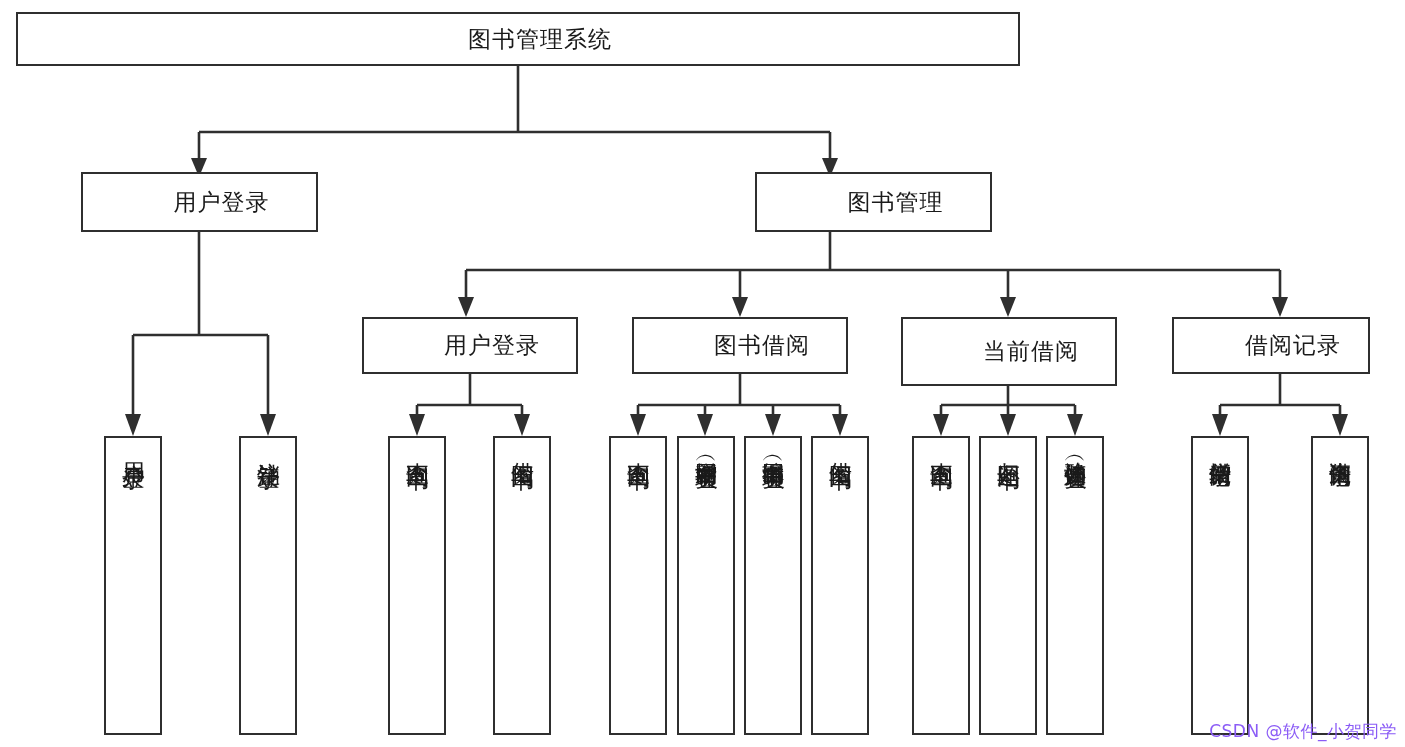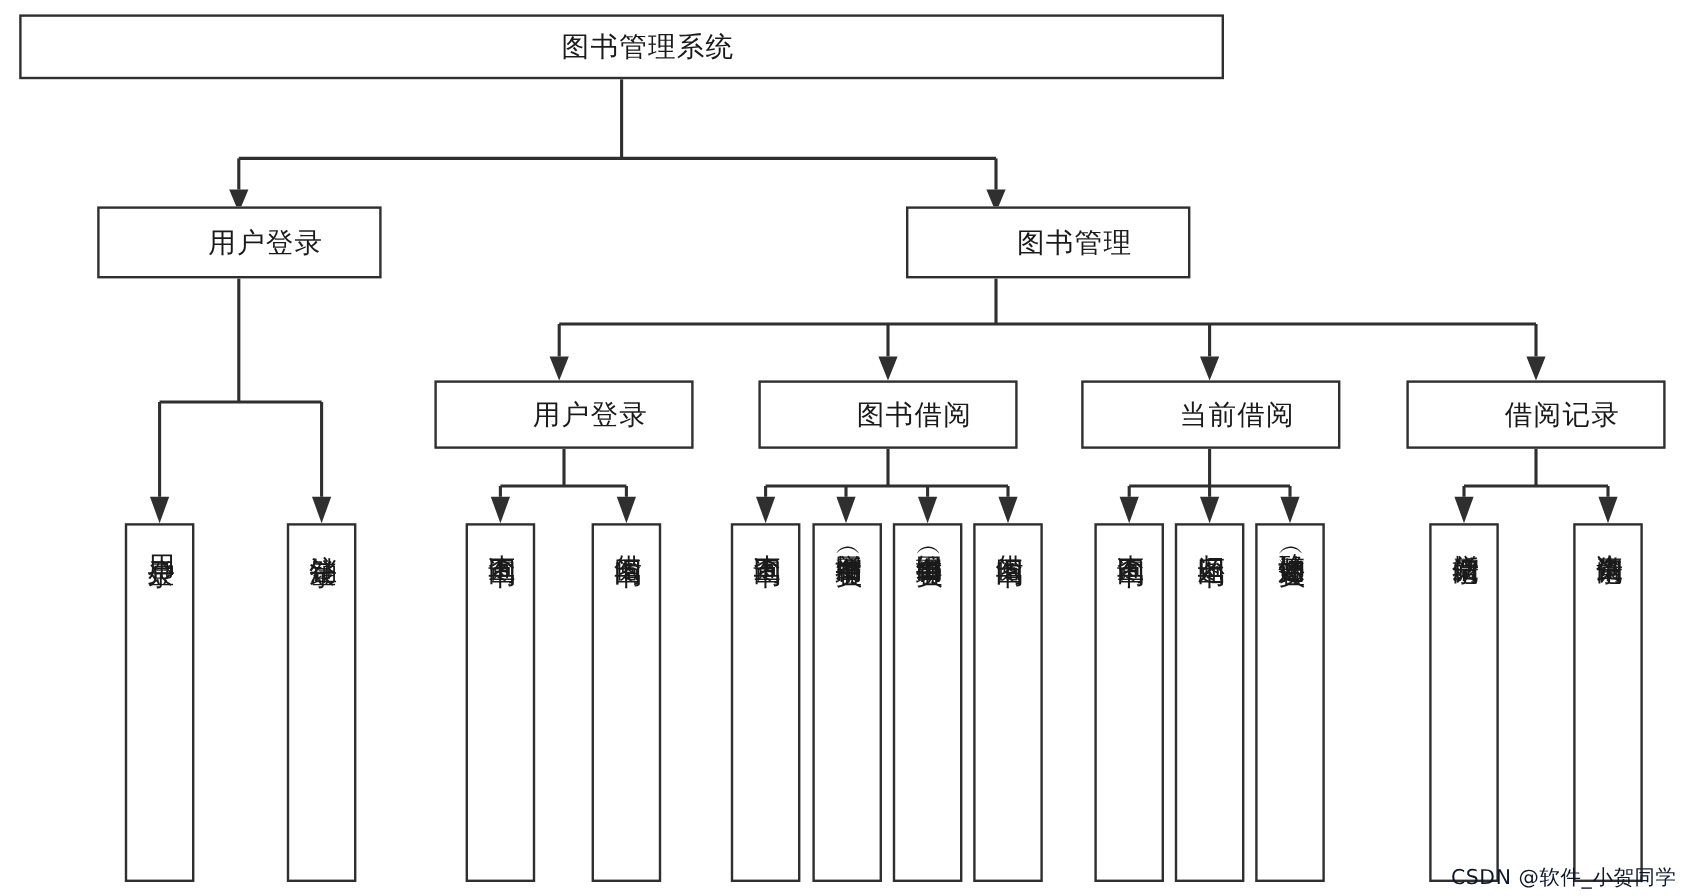--- a/index.html
+++ b/index.html
@@ -58,21 +58,21 @@
   
   .vtext.long {
     letter-spacing: 1px;
     font-size: 22px;
   }
   .watermark {
     position: absolute;
     right: 8px;
     bottom: 4px;
     font-size: 17px;
-    color: #0f172a;
+    color: #8b5cf6;
     letter-spacing: 0.5px;
     white-space: nowrap;
     user-select: none;
   }
 </style>
 </head>
 <body>
 
 <div id="canvas-wrap">
 
@@ -158,25 +158,25 @@
   </div>
 
   <div class="node horizontal" style="left:362px; top:317px; width:216px; height:57px;">
     <span>用户登录</span>
   </div>
 
   <div class="node horizontal" style="left:632px; top:317px; width:216px; height:57px;font-family:Liberation Mono, monospace;">
     <span>图书借阅</span>
   </div>
 
-  <div class="node horizontal" style="left:901px; top:317px; width:216px; height:57px;justify-content:center;">
+  <div class="node horizontal" style="left:901px; top:317px; width:216px; height:69px;justify-content:center;">
     <span>当前借阅</span>
   </div>
 
-  <div class="node horizontal" style="left:1172px; top:317px; width:216px; height:57px;">
+  <div class="node horizontal" style="left:1172px; top:317px; width:198px; height:57px;">
     <span>借阅记录</span>
   </div>
 
   <div class="node vertical" style="left:104px; top:436px; width:58px; height:299px;">
     <span class="vtext">用户登录</span>
   </div>
 
   <div class="node vertical" style="left:239px; top:436px; width:58px; height:299px;">
     <span class="vtext">注销登录</span>
   </div>

